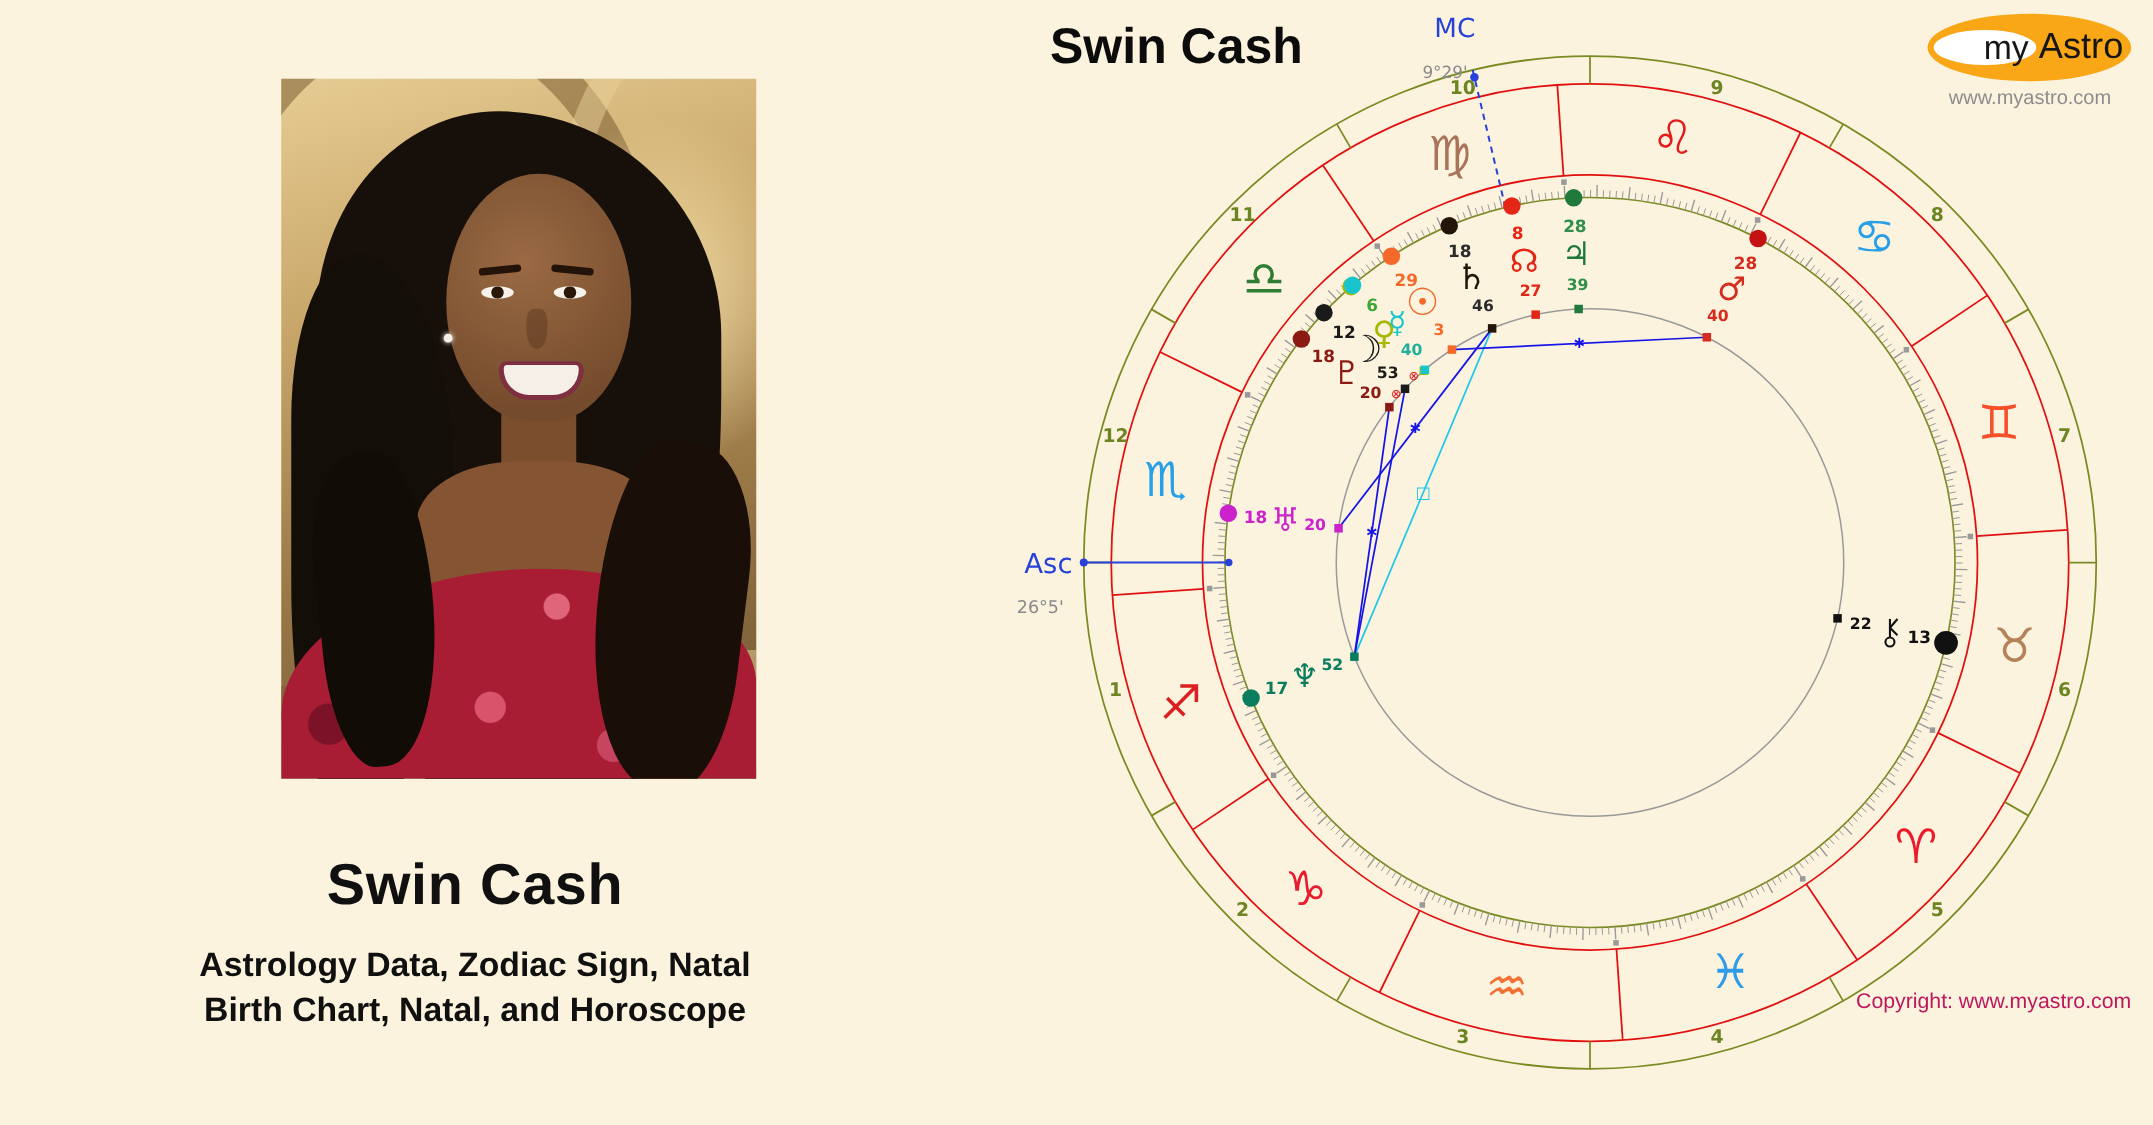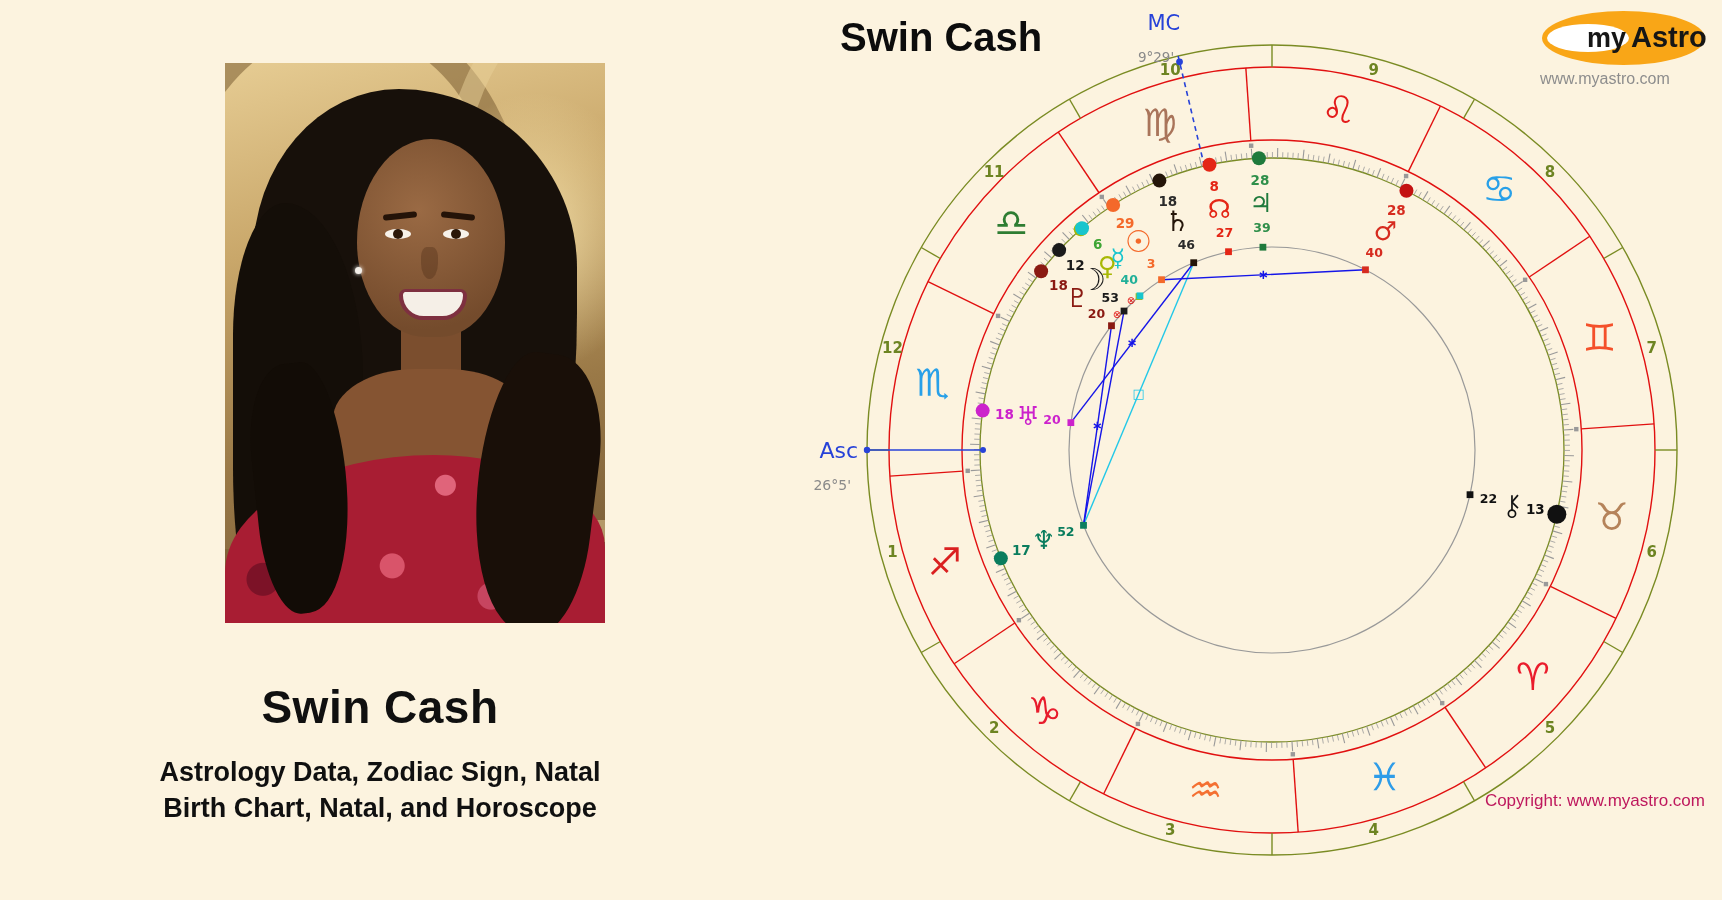--- a/index.html
+++ b/index.html
@@ -50,23 +50,23 @@
     border:4px solid #7e3040;border-top-width:3px;border-radius:8px 8px 30px 30px;}
   .earring{position:absolute;left:-2px;top:128px;width:7px;height:7px;background:#f3efe9;border-radius:50%;
     box-shadow:0 0 4px #ffffff;}
   .intro{position:absolute;left:0;top:680px;width:760px;text-align:center;color:#101010;}
   .intro h1{font-size:46px;font-weight:bold;margin:0 0 20px 0;letter-spacing:.5px;}
   .intro .sub{font-size:27px;font-weight:bold;line-height:1.35;}
   
   .chart-heading{position:absolute;left:840px;top:15px;font-size:40px;font-weight:bold;color:#0c0c0c;}
   .logo{position:absolute;left:1542px;top:11px;width:163px;height:54px;background:#f9a617;border-radius:50%;}
   .logo-white{position:absolute;left:5px;top:13px;width:82px;height:28px;background:#ffffff;border-radius:50%;}
-  .logo-my{position:absolute;left:45px;top:12px;font-size:27px;font-weight:bold;color:#161616;}
-  .logo-astro{position:absolute;left:89px;top:10px;font-size:29px;font-weight:bold;color:#161616;}
-  .logo-site{position:absolute;left:1540px;top:70px;width:168px;font-size:16px;color:#8d8d8d;}
+  .logo-my{position:absolute;left:45px;top:12px;font-size:27px;font-weight:normal;color:#161616;}
+  .logo-astro{position:absolute;left:89px;top:10px;font-size:29px;font-weight:normal;color:#161616;}
+  .logo-site{position:absolute;left:1540px;top:70px;width:168px;text-align:center;font-size:16px;color:#8d8d8d;}
   .copyright{position:absolute;top:791px;right:17px;font-size:17px;color:#be185d;}
   
   #chart-svg{position:absolute;left:0;top:0;}
   #chart-svg text{font-family:"DejaVu Sans", sans-serif;}
 </style>
 </head>
 <body>
 
 <div class="photo">
   <div class="arch"></div>

